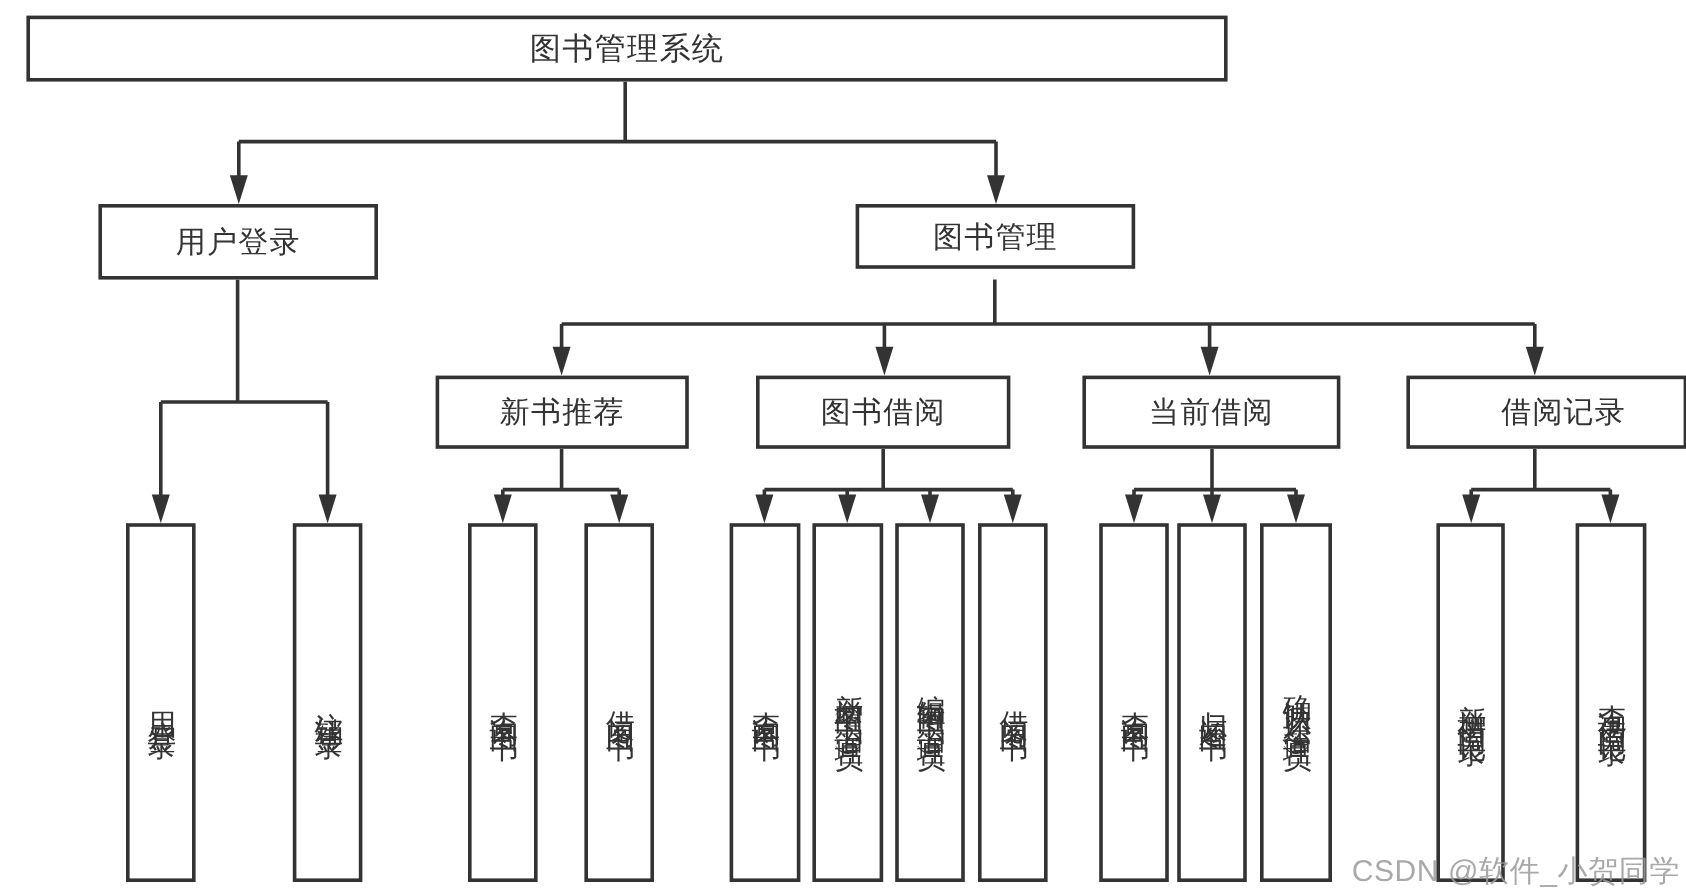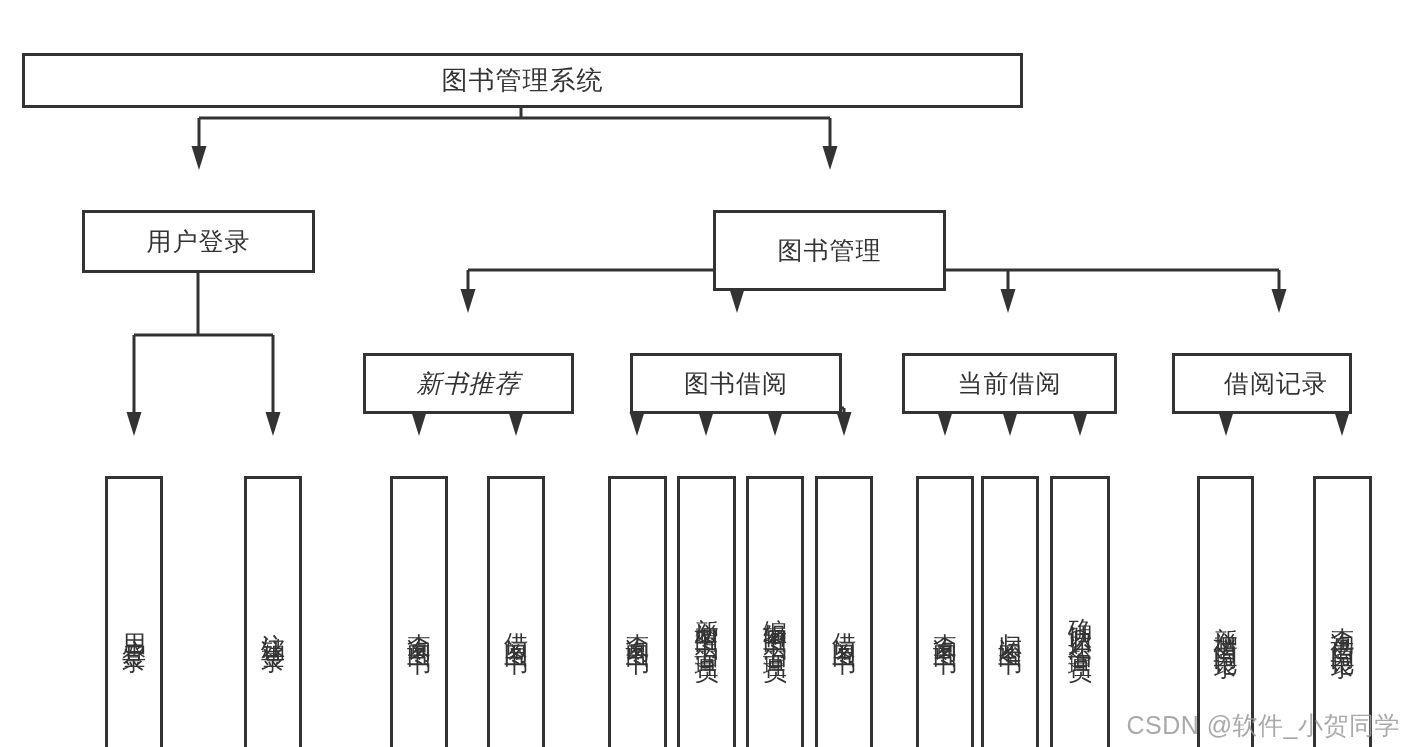--- a/index.html
+++ b/index.html
@@ -1,20 +1,20 @@
 <!DOCTYPE html>
 <html><head>
 <meta charset="utf-8">
 <style>
   html,body{margin:0;padding:0;background:#fff;}
   body{font-family:"Liberation Sans", sans-serif;}
   .canvas{position:relative;width:1405px;height:747px;background:#ffffff;overflow:hidden;}
   .connectors{position:absolute;left:0;top:0;z-index:1;}
   .node{position:absolute;background:#ffffff;border:3px solid #333333;box-sizing:border-box;
-        display:flex;align-items:center;justify-content:center;color:#333333;z-index:2;margin-top:40px;}
+        display:flex;align-items:center;justify-content:center;color:#333333;z-index:2;}
   .h-node .lbl{font-size:25px;letter-spacing:1px;white-space:nowrap;}
   .root-node .lbl{font-size:26px;}
   .v-node .lbl{writing-mode:vertical-rl;text-orientation:mixed;font-size:24px;
                letter-spacing:6px;line-height:1;white-space:nowrap;}
   .watermark{position:absolute;right:5px;bottom:5px;font-size:25px;color:#9b9b9b;
              z-index:3;letter-spacing:0.5px;opacity:0.85;white-space:nowrap;}
 </style>
 </head>
 <body>
 
@@ -84,34 +84,34 @@
     </g>
   </svg>
 
   <div class="node h-node root-node" style="left:22px;top:13px;width:1001px;height:55px;">
     <span class="lbl">图书管理系统</span>
   </div>
 
   <div class="node h-node" style="left:82px;top:170px;width:233px;height:63px;">
     <span class="lbl">用户登录</span>
   </div>
-  <div class="node h-node" style="left:713px;top:170px;width:233px;height:81px;">
+  <div class="node h-node" style="left:713px;top:170px;width:233px;height:54px;">
     <span class="lbl">图书管理</span>
   </div>
 
-  <div class="node h-node" style="left:363px;top:313px;width:211px;height:61px;font-style:italic;">
+  <div class="node h-node" style="left:363px;top:313px;width:211px;height:61px;">
     <span class="lbl">新书推荐</span>
   </div>
   <div class="node h-node" style="left:630px;top:313px;width:212px;height:61px;">
     <span class="lbl">图书借阅</span>
   </div>
   <div class="node h-node" style="left:902px;top:313px;width:215px;height:61px;align-items:center;">
     <span class="lbl">当前借阅</span>
   </div>
-  <div class="node h-node" style="left:1172px;top:313px;width:180px;height:61px;padding-left:28px;">
+  <div class="node h-node" style="left:1172px;top:313px;width:234px;height:61px;padding-left:28px;">
     <span class="lbl">借阅记录</span>
   </div>
 
   <div class="node v-node" style="left:105px;top:436px;width:58px;height:299px;">
     <span class="lbl">用户登录</span>
   </div>
   <div class="node v-node" style="left:244px;top:436px;width:58px;height:299px;">
     <span class="lbl">注销登录</span>
   </div>
 

